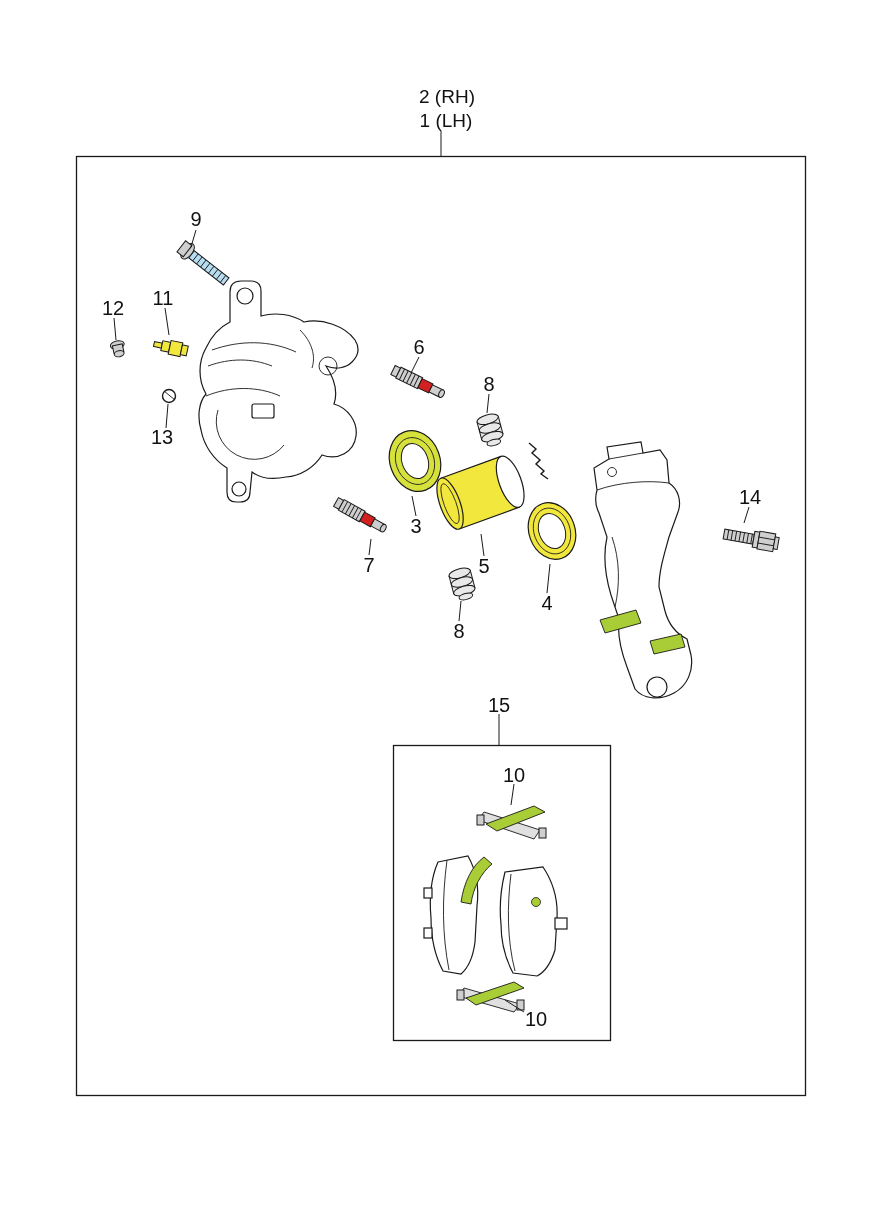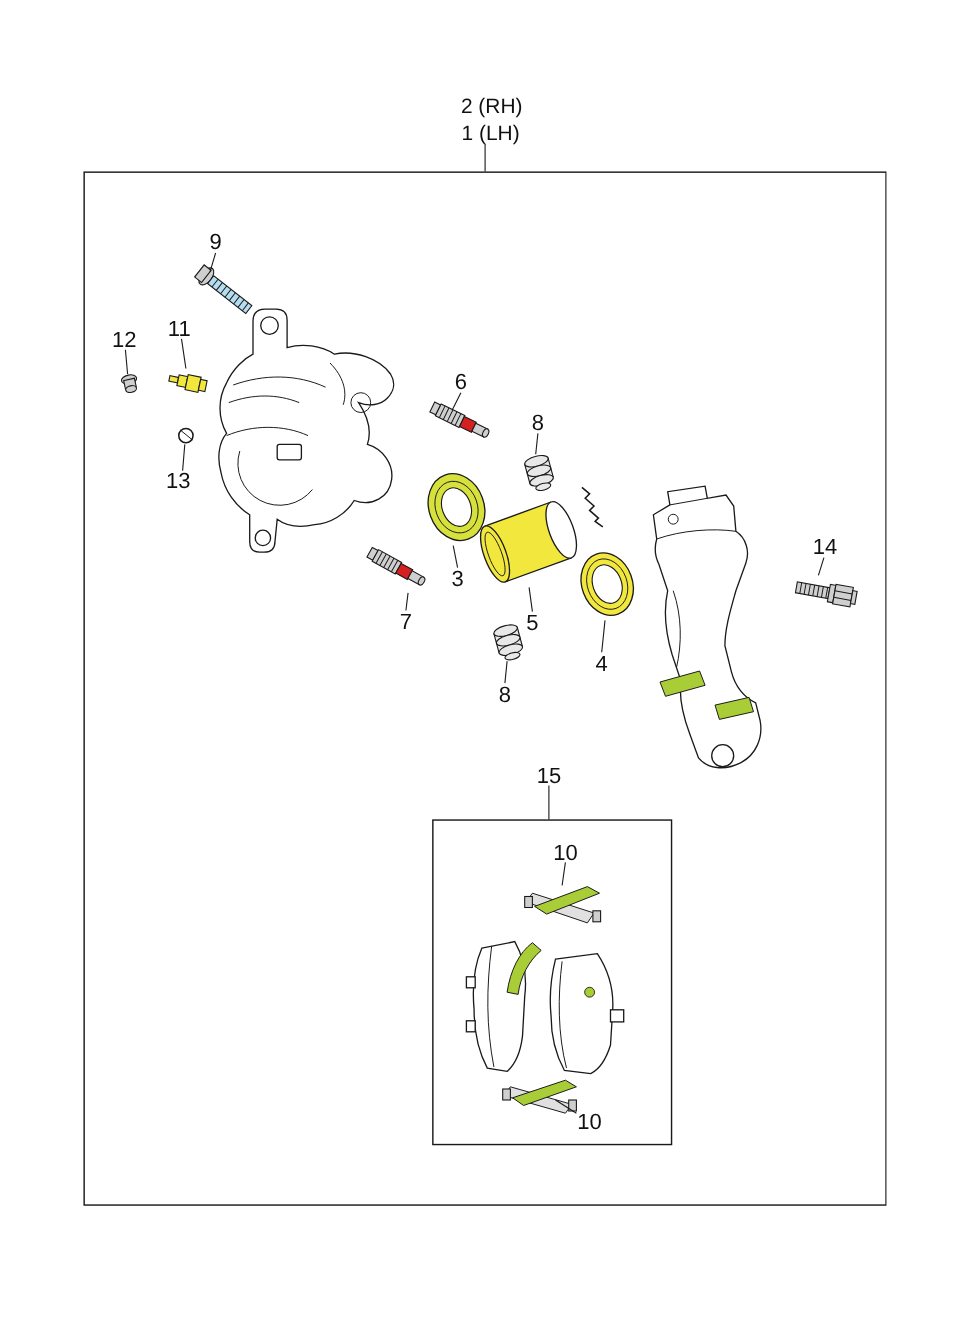--- a/index.html
+++ b/index.html
@@ -1,16 +1,16 @@
 <!DOCTYPE html>
 <html><head>
 <meta charset="utf-8">
 <style>
   html,body{margin:0;padding:0;background:#ffffff;}
-  .stage{position:relative;width:806px;height:1212px;background:#ffffff;overflow:hidden;
+  .stage{position:relative;width:887px;height:1212px;background:#ffffff;overflow:hidden;
          font-family:"Liberation Sans", sans-serif;}
   svg{position:absolute;left:0;top:0;}
   .callout{font-family:"Liberation Sans",sans-serif;font-size:20px;fill:#111111;text-anchor:middle;}
   .hdr{font-family:"Liberation Sans",sans-serif;font-size:19px;fill:#111111;text-anchor:middle;}
   .outline{fill:#ffffff;stroke:#1a1a1a;stroke-width:1.2;}
   .detail{fill:none;stroke:#1a1a1a;stroke-width:0.9;}
   .leader{stroke:#1a1a1a;stroke-width:1;fill:none;}
   .metal{fill:#cfcfcf;stroke:#1a1a1a;stroke-width:1;}
   .lightmetal{fill:#e8e8e8;stroke:#1a1a1a;stroke-width:1;}
   .frame{fill:none;stroke:#1a1a1a;stroke-width:1.3;}

